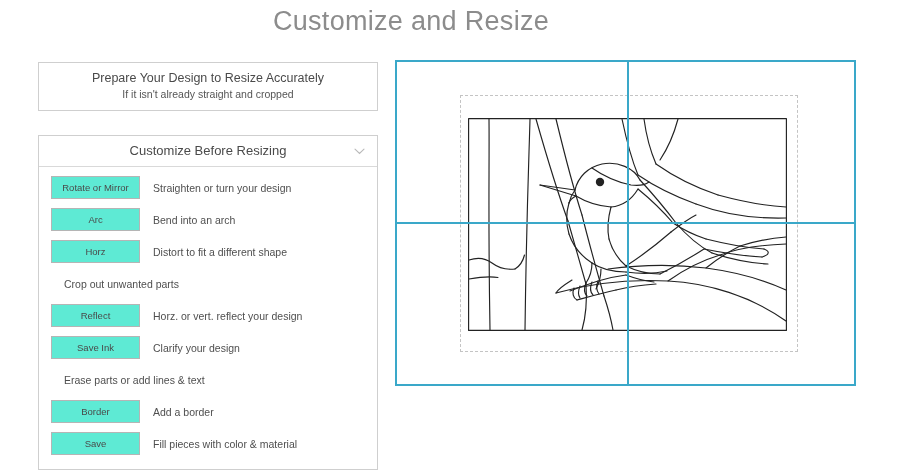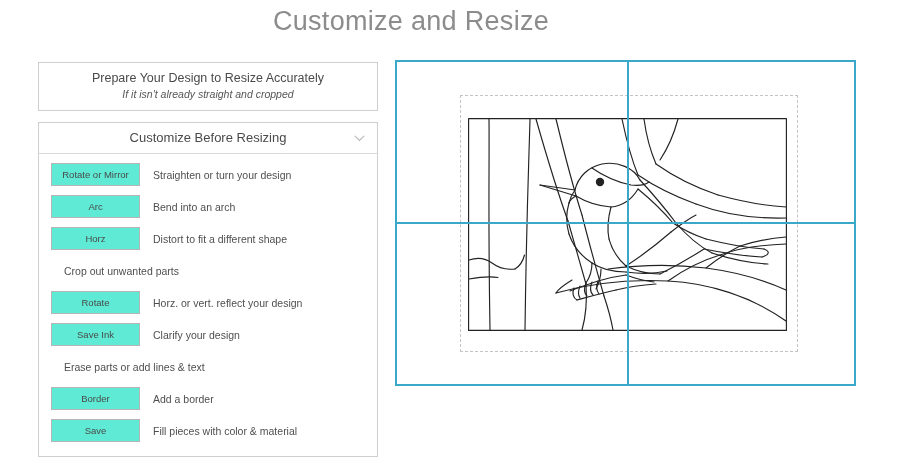--- a/index.html
+++ b/index.html
@@ -51,25 +51,24 @@
     font-size: 12.5px;
     color: #4a4a4a;
     line-height: 16px;
     font-weight: 400;
   }
   .prepare-sub {
     font-size: 10.5px;
     color: #555;
     line-height: 15px;
     margin-top: 1px;
-    font-style: italic;
   }
 
   .customize-card {
-    margin-top: 11px;
+    margin-top: 24px;
     border: 1px solid #cfcfcf;
     background: #ffffff;
     box-sizing: border-box;
     width: 340px;
   }
   .customize-header {
     position: relative;
     border-bottom: 1px solid #d9d9d9;
     height: 30px;
     line-height: 30px;
@@ -207,21 +206,21 @@
       <div class="tool-row">
         <button class="tool-btn">Horz</button>
         <span class="tool-desc">Distort to fit a different shape</span>
       </div>
 
       <div class="tool-row">
         <span class="tool-desc">Crop out unwanted parts</span>
       </div>
 
       <div class="tool-row">
-        <button class="tool-btn">Rotate</button>
+        <button class="tool-btn">Reflect</button>
         <span class="tool-desc">Horz. or vert. reflect your design</span>
       </div>
 
       <div class="tool-row">
         <button class="tool-btn">Save Ink</button>
         <span class="tool-desc">Clarify your design</span>
       </div>
 
       <div class="tool-row">
         <span class="tool-desc">Erase parts or add lines &amp; text</span>

